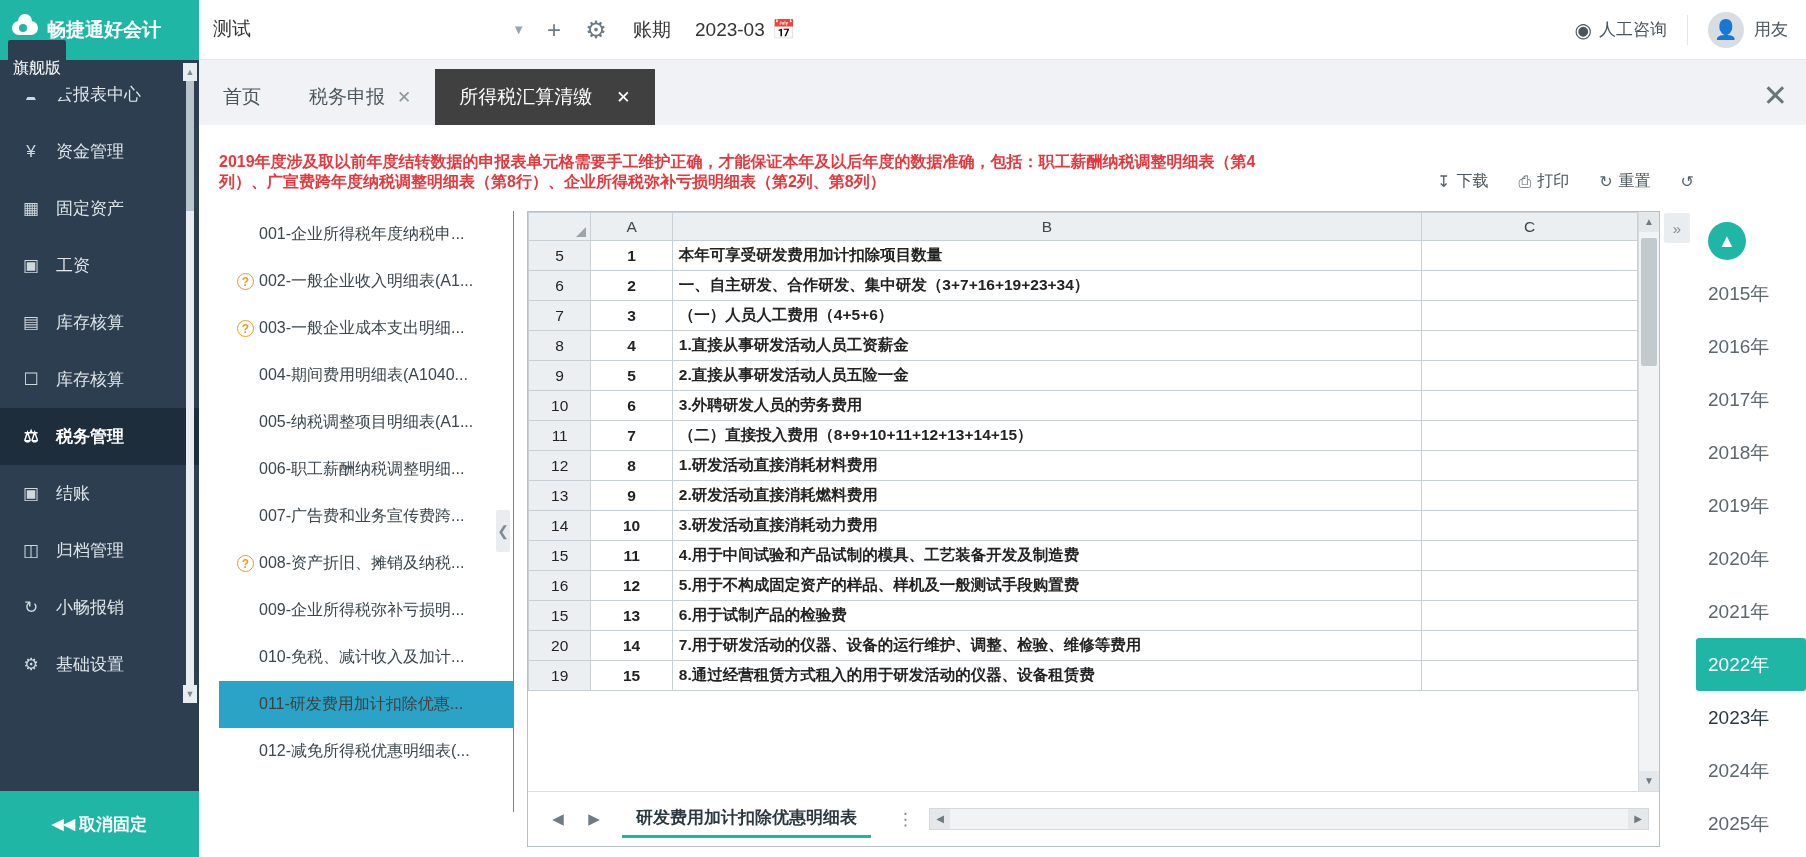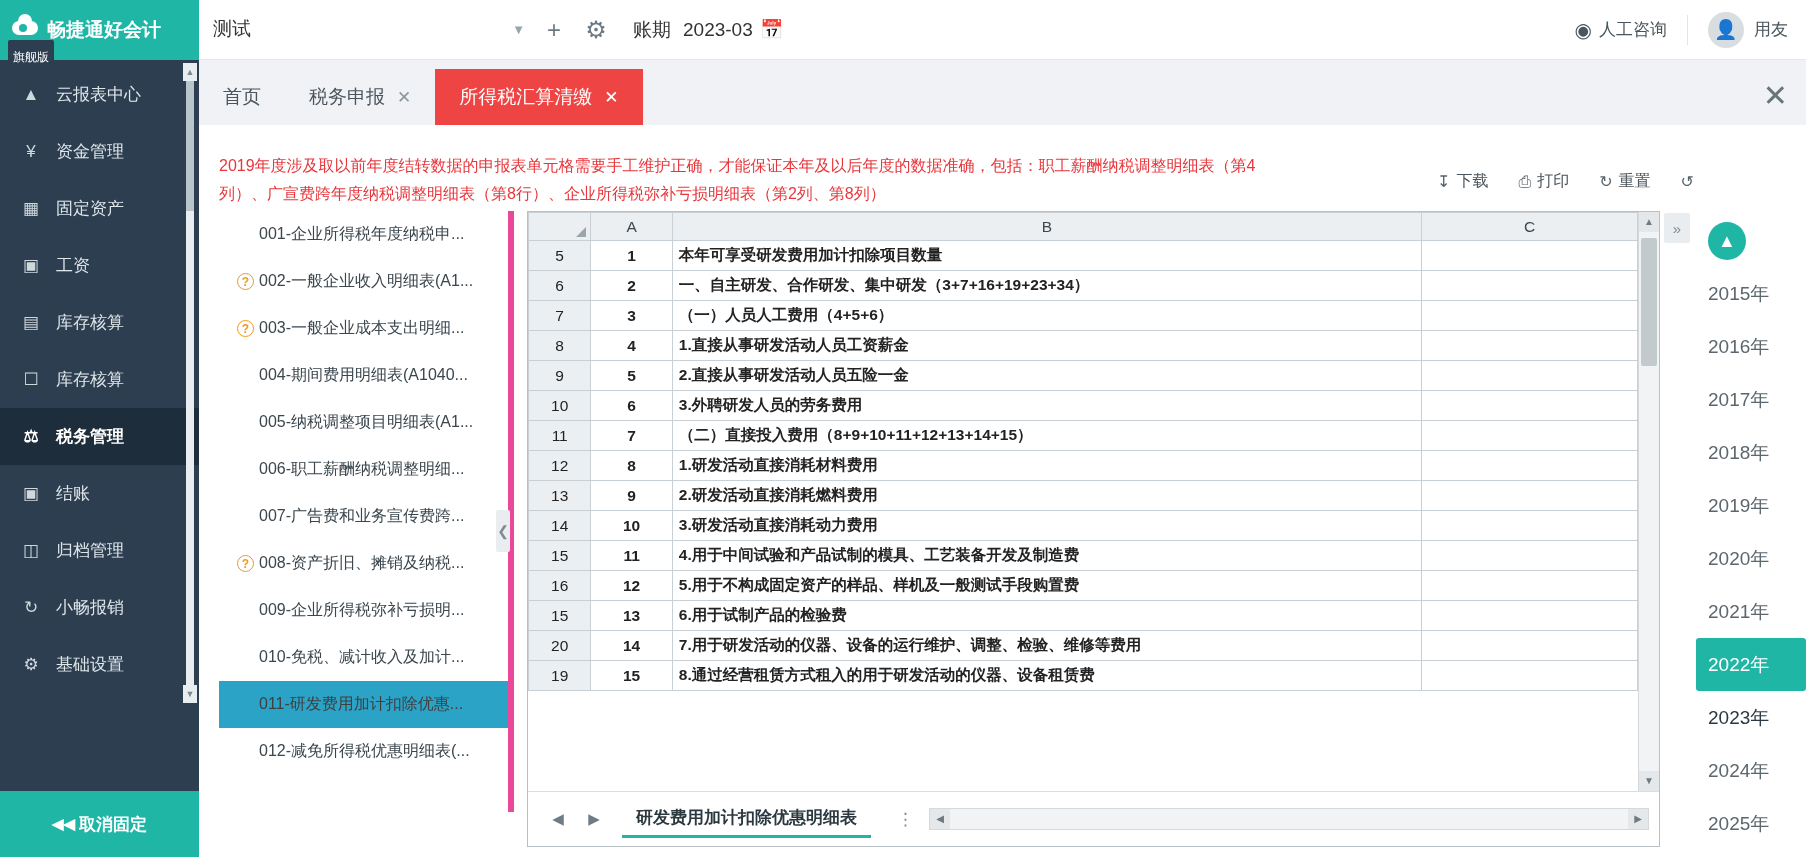--- a/index.html
+++ b/index.html
@@ -28,22 +28,22 @@
   .brand-logo .cloud:after {
     content:""; position:absolute; left:6px; top:-7px; width:14px; height:14px;
     background:#fff; border-radius:50%;
   }
   .brand-logo .dot {
     position:absolute; left:9px; top:11px; width:8px; height:8px;
     border-radius:50%; background:#1fb6a6; z-index:3;
   }
   .brand-title { font-size:19px; font-weight:bold; letter-spacing:0px; margin-left:3px; white-space:nowrap;}
   .brand-sub {
-    position:absolute; left:8px; top:40px; font-size:12px; background:#2c3e50;
-    color:#fff; padding:9px 5px; border-radius:2px;
+    position:absolute; left:8px; top:40px; font-size:16px; background:#2c3e50;
+    color:#fff; padding:18px 5px; border-radius:2px;
   }
   .nav { margin-top:6px; }
   .nav-item {
     height:57px; display:flex; align-items:center; padding-left:18px;
     font-size:17px; color:#dfe6ea; cursor:pointer;
   }
   .nav-item.active { background:#1e2d3b; color:#fff; font-weight:bold; }
   .nav-ico {
     width:26px; height:26px; margin-right:12px; flex:0 0 auto;
     display:flex; align-items:center; justify-content:center;
@@ -78,21 +78,21 @@
     margin-left:14px; width:320px; height:40px; display:flex; align-items:center;
     justify-content:space-between; font-size:19px; color:#333; cursor:pointer;
     border-bottom:1px solid transparent;
   }
   .company-select .caret { color:#9aa4ab; font-size:13px; margin-right:8px;}
   .top-ico {
     width:42px; height:42px; display:flex; align-items:center; justify-content:center;
     color:#6d7b85; font-size:24px; cursor:pointer;
   }
   .period-label { font-size:19px; color:#333; margin-left:16px; }
-  .period-value { font-size:19px; color:#333; margin-left:12px; }
+  .period-value { font-size:19px; color:#333; margin-left:24px; }
   .cal-ico { margin-left:8px; color:#2ba3c7; font-size:19px; cursor:pointer; }
   .topbar-right { margin-left:auto; display:flex; align-items:center; padding-right:18px; }
   .support { display:flex; align-items:center; font-size:17px; color:#4a555c; cursor:pointer;}
   .support .hs { font-size:20px; margin-right:7px; color:#4a555c;}
   .vline { width:1px; height:30px; background:#e2e6e9; margin:0 20px; }
   .avatar {
     width:36px; height:36px; border-radius:50%; background:#d7dde1;
     display:flex; align-items:center; justify-content:center; color:#8b979e; font-size:19px;
     margin-right:10px;
   }
@@ -100,50 +100,50 @@
 
   
   .tabbar {
     position:absolute; left:199px; top:60px; right:0; height:65px;
     background:#f0f2f5; display:flex; align-items:flex-end;
   }
   .tab {
     height:56px; display:flex; align-items:center; padding:0 24px;
     font-size:19px; color:#4a555c; cursor:pointer;
   }
-  .tab.active { background:#ef4444; color:#fff; }
+  .tab.active { background:#404040; color:#fff;gap:12px; }
   .tab .x { margin-left:12px; font-size:17px; color:#8d979e; }
   .tab.active .x { color:#fff; }
   .tabbar-close {
     margin-left:auto; margin-right:18px; margin-bottom:14px;
     font-size:30px; color:#6a747b; cursor:pointer; line-height:1;
   }
 
   
   .content {
     position:absolute; left:199px; top:125px; right:0; bottom:0;
     background:#fff;
   }
   .notice {
     position:absolute; left:20px; top:27px; width:1055px;
-    color:#e8373c; font-size:16px; line-height:28px;
+    color:#e8373c; font-size:16px; line-height:20px;font-weight:bold;
   }
   .actions {
     position:absolute; right:74px; top:46px; display:flex; align-items:center;
   }
   .action {
     display:flex; align-items:center; font-size:16px; color:#4a555c;
     margin-left:30px; cursor:pointer;
   }
   .action .ai { margin-right:6px; font-size:16px; color:#57636b; }
 
   
   .doclist {
     position:absolute; left:20px; top:86px; width:295px; height:601px;
-    background:#fff; border-right:6px solid #ec4899;
+    background:#fff; border-right:1px solid #ec4899;
     overflow:hidden;
   }
   .doc-item {
     height:47px; display:flex; align-items:center; padding-left:40px;
     font-size:16px; color:#3b464d; cursor:pointer; white-space:nowrap;
   }
   .doc-item.selected { background:#2ba3c7; color:#404040; }
   .doc-warn {
     position:absolute; left:18px; width:17px; height:17px; border-radius:50%;
     border:1.5px solid #f09a1a; color:#f09a1a; font-size:12px;

